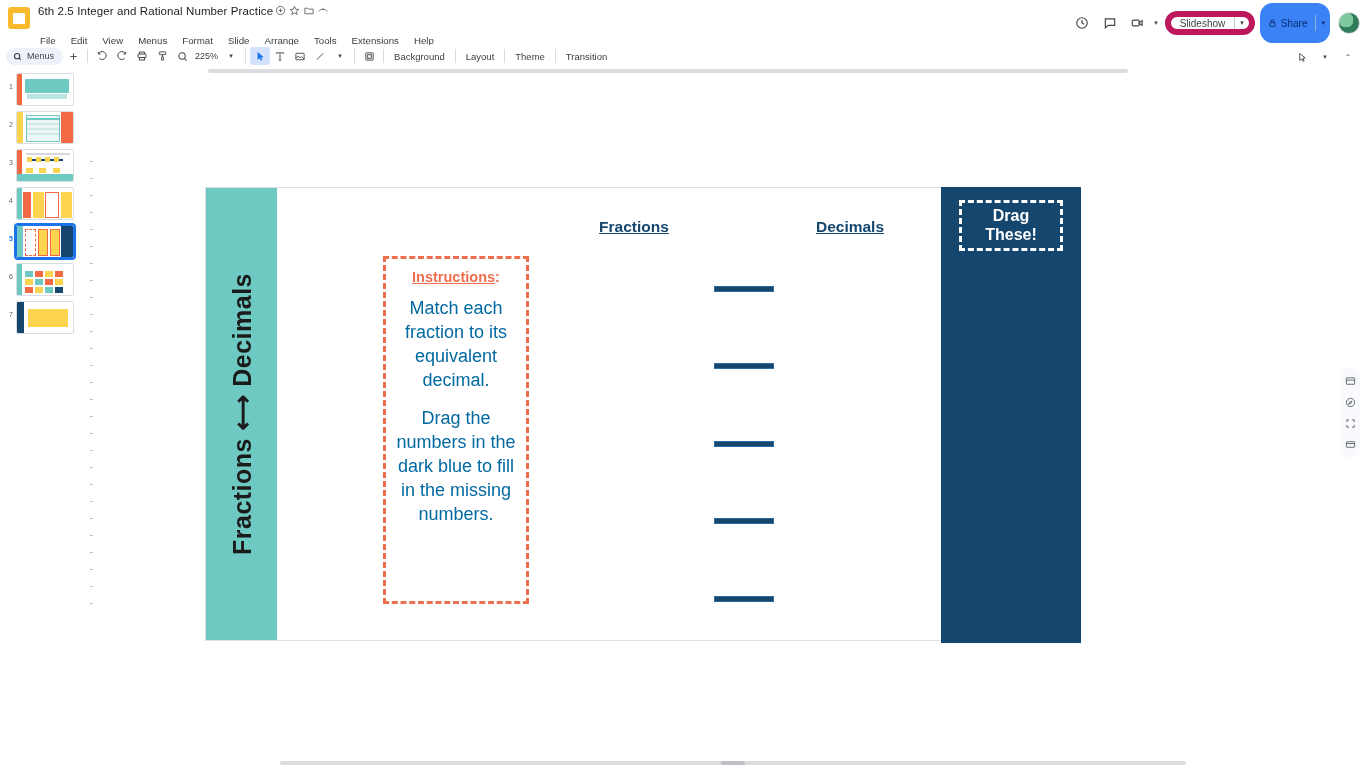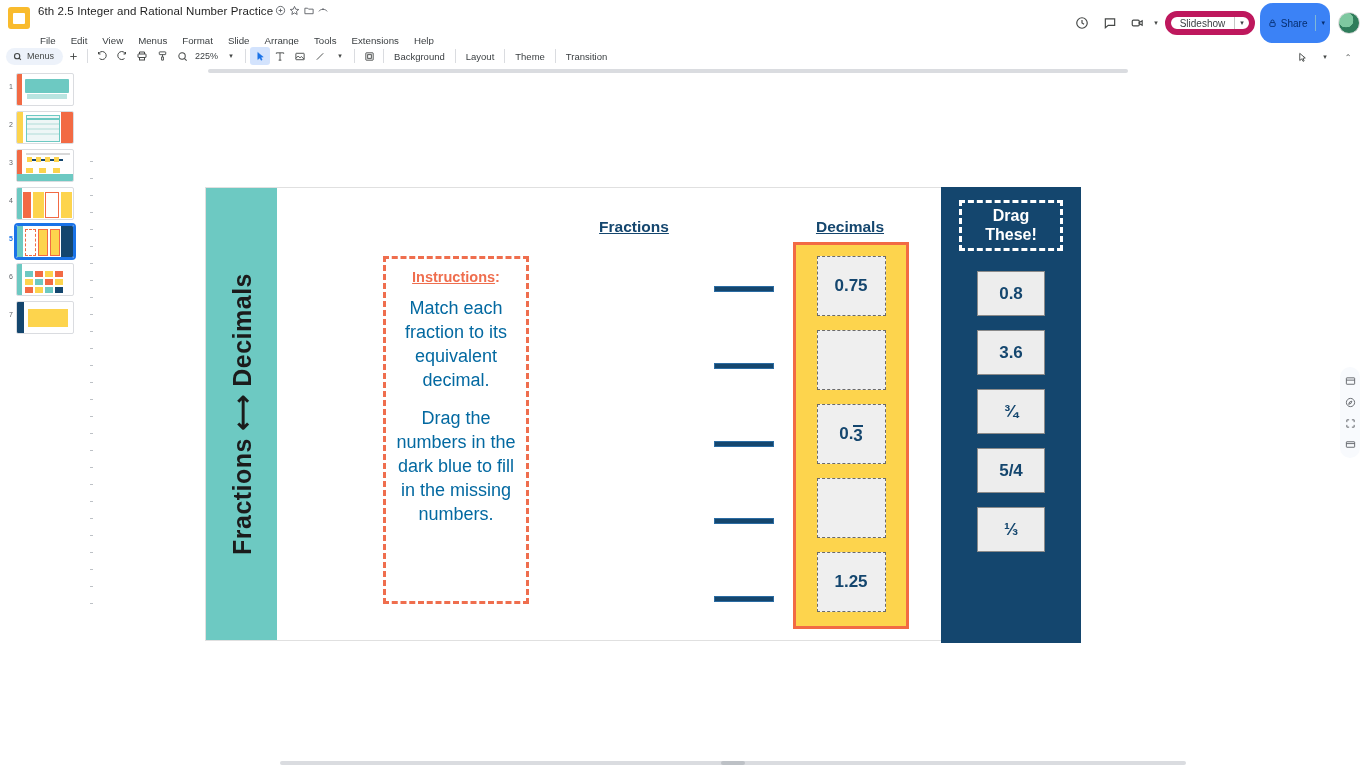--- a/index.html
+++ b/index.html
@@ -503,45 +503,28 @@
         <div class="col-head fr">Fractions</div>
         <div class="col-head de">Decimals</div>
 
 
         <div class="conn" style="top:98px;"></div>
         <div class="conn" style="top:175px;"></div>
         <div class="conn" style="top:253px;"></div>
         <div class="conn" style="top:330px;"></div>
         <div class="conn" style="top:408px;"></div>
 
-        <div class="ycol de">
-          <div class="cell">0.75</div>
-          <div class="cell"></div>
-          <div class="cell">
-              <span>0.</span>
-              <span class="ovr">3</span>
-            </div>
-          <div class="cell"></div>
-          <div class="cell">1.25</div>
-        </div>
 
         <div class="drag-panel">
           <div class="drag-title">
             <div>
               <span>Drag</span><br>
               <span>These!</span>
             </div>
           </div>
-          <div class="drag-items">
-            <div class="drag-cell">0.8</div>
-            <div class="drag-cell">3.6</div>
-            <div class="drag-cell">¾</div>
-            <div class="drag-cell">5/4</div>
-            <div class="drag-cell">⅓</div>
-          </div>
         </div>
 
       </div>
     </div>
 
     <div class="right-rail">
       <div class="rr-btn">
         <svg width="11" height="11" viewBox="0 0 24 24" fill="none" stroke="#5f6368" stroke-width="2">
             <rect x="3" y="4" width="18" height="14" rx="1"></rect>
             <path d="M3 9h18"></path>

